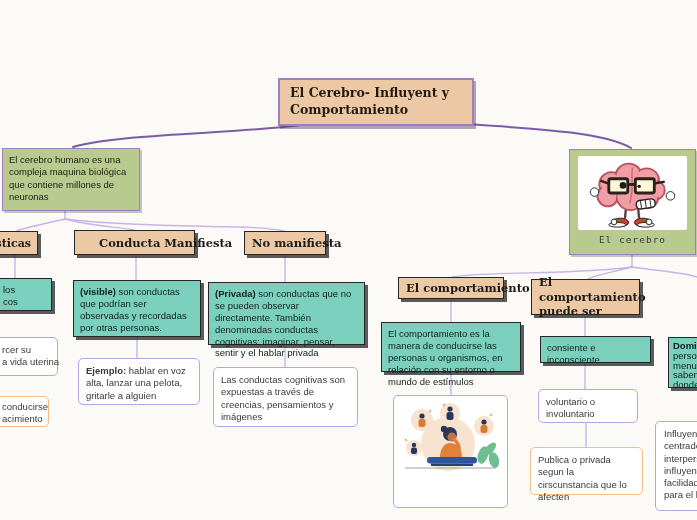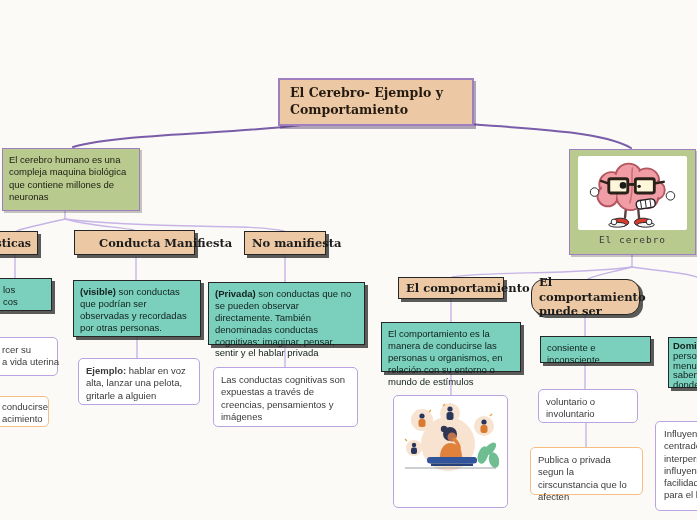--- a/index.html
+++ b/index.html
@@ -72,21 +72,21 @@
     <path d="M632,267 C614,272 598,274 588,279"></path>
     <path d="M632,267 C658,271 683,272 697,277"></path>
     <path d="M451,299 L451,322"></path>
     <path d="M451,372 L451,395"></path>
     <path d="M585,315 L585,336"></path>
     <path d="M585,363 L585,389"></path>
     <path d="M586,423 L586,447"></path>
   </g>
 </svg>
 
-<div class="node titlebox" style="left:278px;top:78px;width:196px;">El Cerebro- Ejemplo y Comportamiento</div>
+<div class="node titlebox" style="left:278px;top:78px;width:196px;">El Cerebro- Influyent y Comportamiento</div>
 
 <div class="node greenbx" style="left:2px;top:148px;width:138px;height:63px;">El cerebro humano es una compleja maquina biológica que contiene millones de neuronas</div>
 
 <div class="node greenbx" style="left:569px;top:149px;width:127px;height:106px;padding:6px 8px 4px 8px;">
   <div class="imgframe" style="width:109px;height:74px;">
     <svg viewBox="0 0 104 78" width="109" height="74">
       <g stroke="#5a3f3f" stroke-width="2.5">
           <path d="M45,56 L44,66"></path>
           <path d="M58,56 L59,66"></path>
         </g>
@@ -200,21 +200,21 @@
     <rect x="31" y="61.5" width="42" height="2.5" fill="#26407a"></rect>
     <g fill="#6fbe92">
       <ellipse cx="83" cy="53" rx="5" ry="9" transform="rotate(18 83 53)"></ellipse>
       <ellipse cx="90" cy="47" rx="4" ry="8" transform="rotate(42 90 47)"></ellipse>
       <ellipse cx="94" cy="58" rx="5" ry="8" transform="rotate(-14 94 58)"></ellipse>
     </g>
     <path d="M5,66 L96,66" stroke="#9aa0a6" stroke-width="1"></path>
   </svg>
 </div>
 
-<div class="node hdr wrap" style="left:531px;top:279px;width:109px;height:36px;border-radius:13px;">El comportamiento puede ser</div>
+<div class="node hdr wrap" style="left:531px;top:279px;width:109px;height:36px;">El comportamiento puede ser</div>
 <div class="node teal" style="left:540px;top:336px;width:111px;height:27px;">consiente e inconsciente</div>
 <div class="node whitebx" style="left:538px;top:389px;width:100px;height:34px;">voluntario o involuntario</div>
 <div class="node orangebx" style="left:530px;top:447px;width:113px;height:48px;">Publica o privada segun la cirscunstancia que lo afecten</div>
 
 <div class="node teal cutlines" style="left:668px;top:337px;width:45px;height:51px;padding:3px 0 0 4px;font-size:9.5px;line-height:9.8px;">
   <div class="b">Domin</div>
   <div>person</div>
   <div>menud</div>
   <div>saben</div>
   <div>donde</div>

